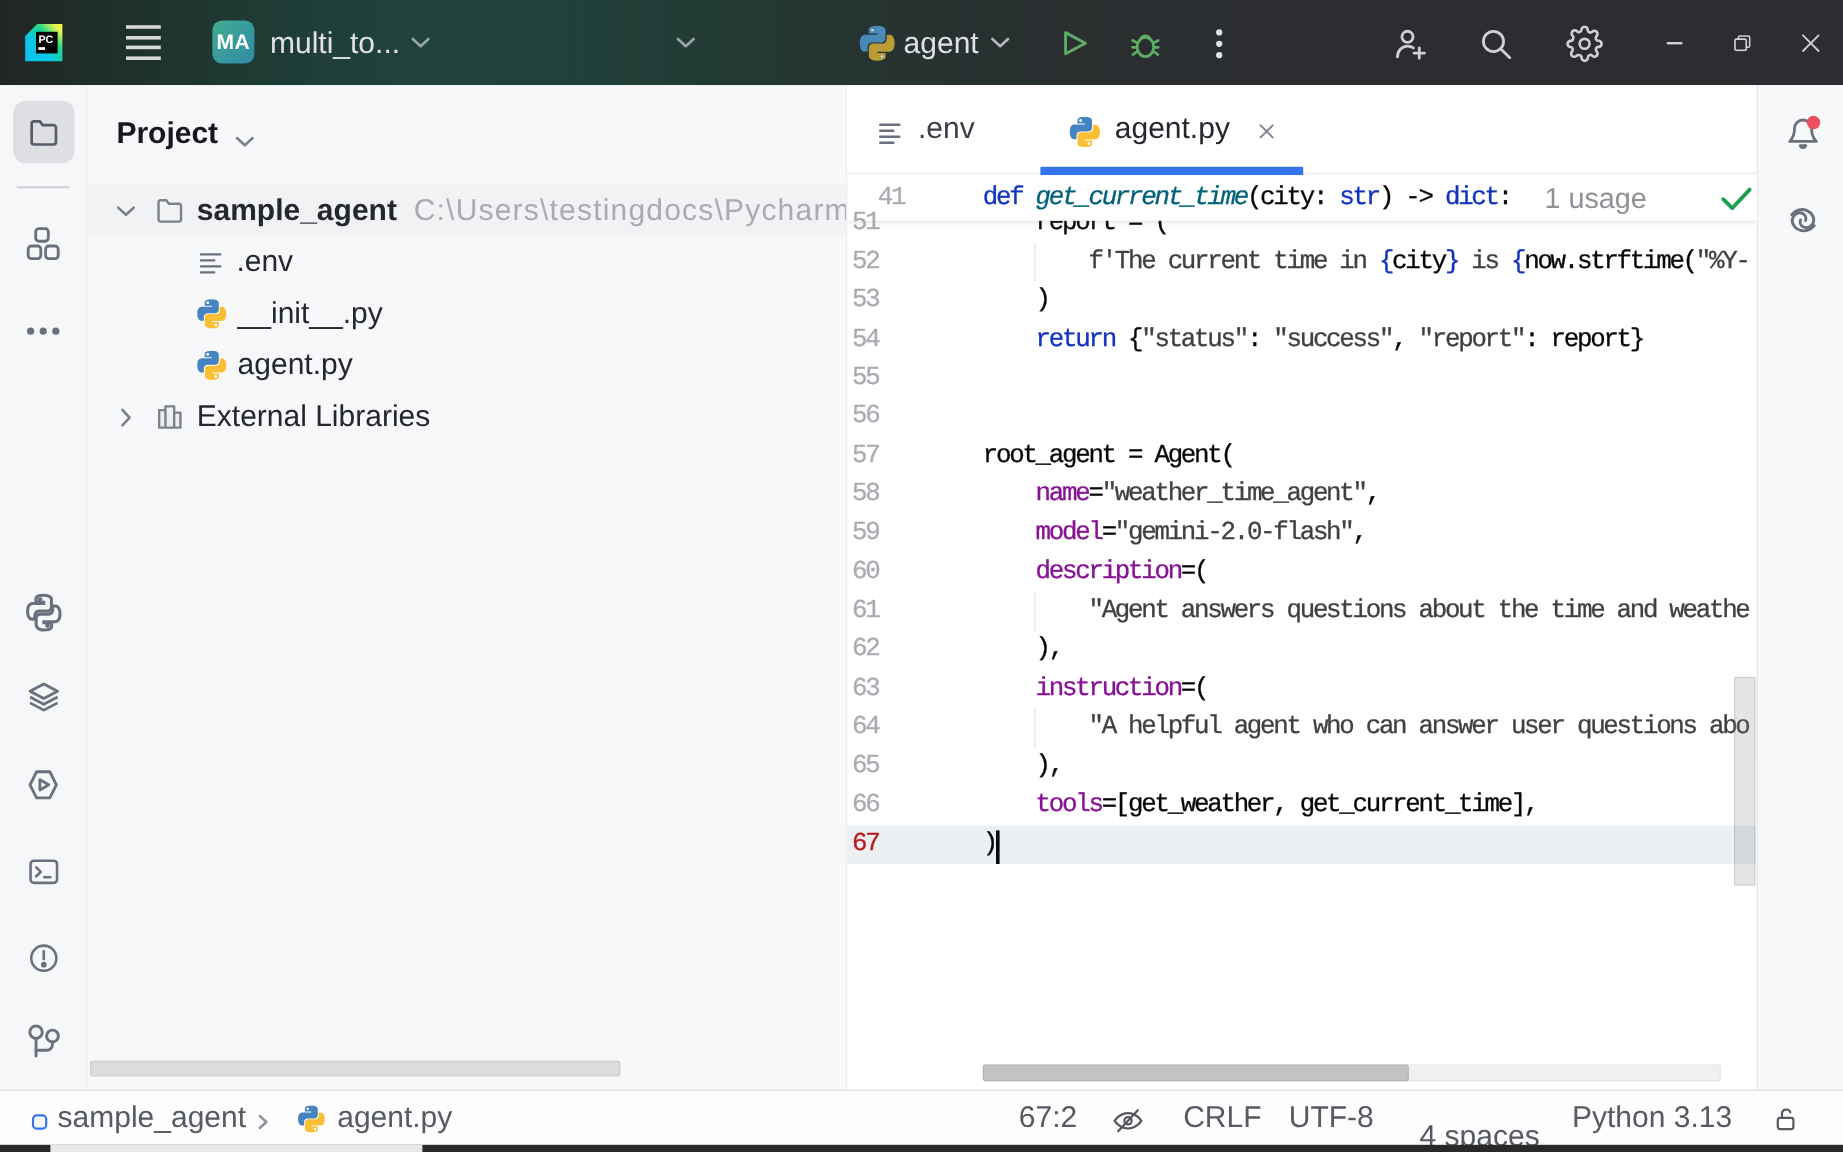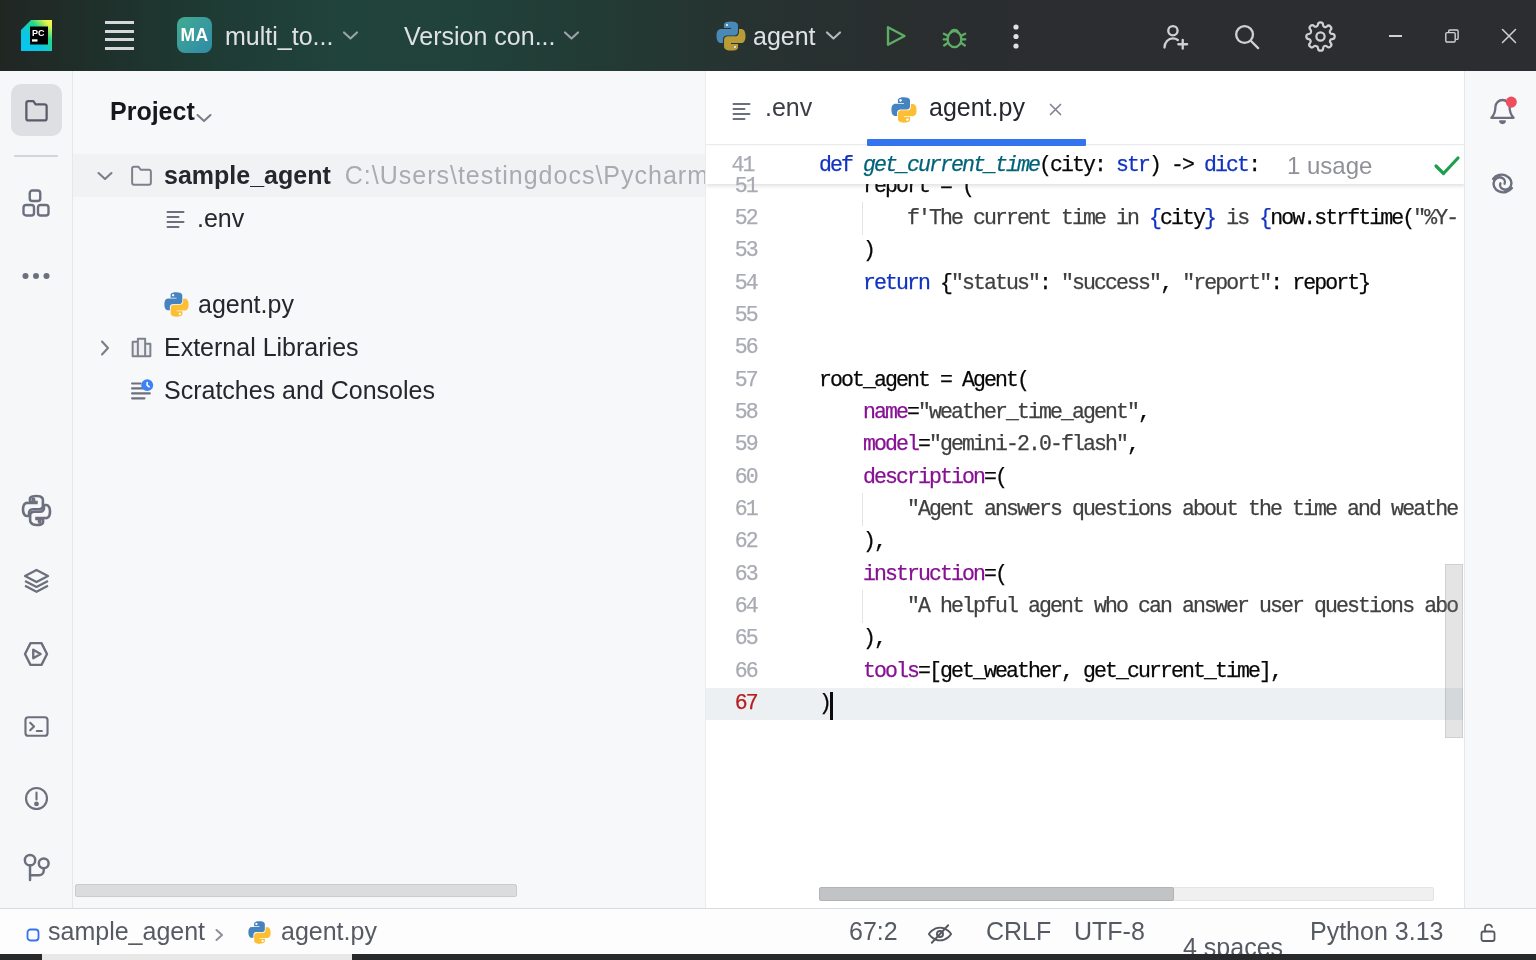--- a/index.html
+++ b/index.html
@@ -35,21 +35,21 @@
   
   #tabbar { position:absolute; left:0; top:0; width:759px; height:74px; background:#fff;
     border-bottom:1px solid #ebecf0; }
   .tabtxt { font-size:25px; color:#24272e; }
   #underline { position:absolute; left:161px; top:68px; width:219px; height:7px; background:#3574f0; border-radius:1px; }
   #sticky { position:absolute; left:0; top:75px; width:759px; height:38px; background:#fff;
     box-shadow:0 2px 4px rgba(110,110,120,0.22); z-index:5; }
   pre.code { font-family:"Liberation Mono", monospace; font-size:21.5px; letter-spacing:-1.9px; -webkit-text-stroke:0.25px;
     line-height:32.35px; color:#070707; }
   #codearea { position:absolute; left:113px; top:98.6px; z-index:1; }
-  #gutter { position:absolute; left:16px; top:98.6px; width:47.5px; text-align:center; color:#a9abb2; z-index:6; }
+  #gutter { position:absolute; left:4px; top:98.6px; width:47.5px; text-align:left; color:#a9abb2; z-index:6; }
   .kw { color:#1133c0; } .st { color:#404040; } .fn { color:#00627a;font-style:italic; } .pu { color:#871094; }
   .guide { position:absolute; width:1px; background:#e2e4e8; left:156px; z-index:0; }
   #caretline { position:absolute; left:0; top:616.5px; width:757px; height:32px; background:#ecf0f3; z-index:0; }
   #cursor { position:absolute; left:124px; top:620.5px; width:3px; height:28px; background:#0b0b0b; z-index:2; }
   #vscroll { position:absolute; left:739px; top:493px; width:18px; height:174px; background:rgba(130,133,138,0.22); box-shadow:inset 0 0 0 1px rgba(110,112,117,0.18); z-index:7; }
   #ehscroll { position:absolute; left:113px; top:816px; width:355px; height:14px; background:#c2c3c5; border:1px solid #b3b4b6; border-radius:2px; z-index:8; }
   #ehtrack { position:absolute; left:113px; top:816px; width:615px; height:14px; background:#f0f0f1; border:1px solid #e4e4e6; border-radius:2px; z-index:7; }
   #phscroll { position:absolute; left:2px; top:813px; width:442px; height:13px; background:#dbdcdd; border:1px solid #cbccce; border-radius:2px; }
 </style>
 </head>
@@ -78,21 +78,20 @@
     <div class="abs" style="left:105px;top:38px;width:29px;height:3px;background:#d5d7da"></div>
     <div class="abs" style="left:105px;top:46.5px;width:29px;height:3px;background:#d5d7da"></div>
 
     <div class="abs" style="left:177px;top:17px;width:35px;height:36px;border-radius:8px;
       background:linear-gradient(135deg,#42ab91 0%,#2f8aa8 100%);color:#fff;font-weight:bold;
       font-size:17.5px;text-align:center;line-height:36px;letter-spacing:0.5px">MA</div>
     <div class="tbtxt" style="left:225px">multi_to...</div>
     <svg class="abs" style="left:341px;top:29px" width="19" height="13" viewBox="0 0 19 13">
       <polyline points="3,3.5 9.5,9.5 16,3.5" fill="none" stroke="#9da2aa" stroke-width="2.2" stroke-linecap="round" stroke-linejoin="round"></polyline>
       </svg>
-    <div class="tbtxt" style="left:404px">Version con...</div>
     <svg class="abs" style="left:562px;top:29px" width="19" height="13" viewBox="0 0 19 13">
       <polyline points="3,3.5 9.5,9.5 16,3.5" fill="none" stroke="#9da2aa" stroke-width="2.2" stroke-linecap="round" stroke-linejoin="round"></polyline>
       </svg>
 
     <svg class="abs" style="left:716px;top:21px" width="30" height="30" viewBox="0 0 128 128">
       <path fill="#4889b8" d="M63.39 1.77c-31.4 0-29.44 13.62-29.44 13.62l.04 14.11h29.96v4.23H22.09S2 31.45 2 63.22c0 31.77 17.54 30.64 17.54 30.64h10.47V79.16s-.56-17.54 17.26-17.54h29.72s16.71.27 16.71-16.15V18.43S96.24 1.77 63.39 1.77zM46.87 11.26a5.39 5.39 0 110 10.78 5.39 5.39 0 010-10.78z"></path>
       <path fill="#b99b38" d="M64.61 126.23c31.4 0 29.44-13.62 29.44-13.62l-.04-14.11H64.05v-4.23h41.86S126 96.55 126 64.78c0-31.77-17.54-30.64-17.54-30.64H97.99v13.7s.56 17.54-17.26 17.54H51.01s-16.71-.27-16.71 16.15v27.16s-2.54 17.54 30.31 17.54zM81.13 116.74a5.39 5.39 0 110-10.78 5.39 5.39 0 010 10.78z"></path>
         <circle cx="46.9" cy="16.7" r="5.4" fill="#d7dce2"></circle>
         <circle cx="81.1" cy="111.3" r="5.4" fill="#d7dce2"></circle>
     </svg>
@@ -207,21 +206,21 @@
     <svg class="abs" style="left:21px;top:781px" width="31" height="31" viewBox="0 0 24 24">
       <g fill="none" stroke="#6c707e" stroke-width="1.9" stroke-linecap="round" stroke-linejoin="round">
         <circle cx="7" cy="6.3" r="4"></circle>
           <circle cx="17.6" cy="8.8" r="3.8"></circle>
         <path d="M7 10.3V21.7"></path>
           <path d="M17.6 12.6v1.7a3.7 3.7 0 01-3.7 3.7H7"></path>
         </g>
       </svg>
   </div>
   <div id="project">
-    <div class="abs" style="left:37px;top:26px;font-size:25px;font-weight:bold;color:#16181d">Project</div>
+    <div class="abs" style="left:24px;top:26px;font-size:25px;font-weight:bold;color:#16181d">Project</div>
     <svg class="abs" style="left:122px;top:41px" width="18" height="12" viewBox="0 0 18 12">
       <polyline points="2.5,3 9,9 15.5,3" fill="none" stroke="#7a7e8a" stroke-width="2.1" stroke-linecap="round" stroke-linejoin="round"></polyline>
       </svg>
     <div class="abs" style="left:0;top:83px;width:632px;height:43px;background:#f1f2f4"></div>
 
     <div class="trow" style="top:83px">
       <svg style="margin-left:23px" width="18" height="12" viewBox="0 0 18 12">
         <polyline points="2.5,3 9,9 15.5,3" fill="none" stroke="#7a7e8a" stroke-width="2.1" stroke-linecap="round" stroke-linejoin="round"></polyline>
         </svg>
       <svg style="margin-left:15px" width="25" height="25" viewBox="0 0 24 24">
@@ -233,20 +232,29 @@
 
     <div class="trow" style="top:126px">
       <svg style="margin-left:91px" width="24" height="24" viewBox="0 0 24 24">
         <g stroke="#6c707e" stroke-width="2" stroke-linecap="round">
           <path d="M3.5 5h16M3.5 10h11M3.5 15h16M3.5 20h11"></path>
           </g>
         </svg>
       <span style="margin-left:9px">.env</span>
     </div>
 
+    <div class="trow" style="top:169px">
+      <svg style="margin-left:91px" width="25" height="25" viewBox="0 0 128 128">
+        <path fill="#4584c0" d="M63.39 1.77c-31.4 0-29.44 13.62-29.44 13.62l.04 14.11h29.96v4.23H22.09S2 31.45 2 63.22c0 31.77 17.54 30.64 17.54 30.64h10.47V79.16s-.56-17.54 17.26-17.54h29.72s16.71.27 16.71-16.15V18.43S96.24 1.77 63.39 1.77zM46.87 11.26a5.39 5.39 0 110 10.78 5.39 5.39 0 010-10.78z"></path>
+        <path fill="#fcbf33" d="M64.61 126.23c31.4 0 29.44-13.62 29.44-13.62l-.04-14.11H64.05v-4.23h41.86S126 96.55 126 64.78c0-31.77-17.54-30.64-17.54-30.64H97.99v13.7s.56 17.54-17.26 17.54H51.01s-16.71-.27-16.71 16.15v27.16s-2.54 17.54 30.31 17.54zM81.13 116.74a5.39 5.39 0 110-10.78 5.39 5.39 0 010 10.78z"></path>
+          <circle cx="46.9" cy="16.7" r="5.4" fill="#fff"></circle>
+          <circle cx="81.1" cy="111.3" r="5.4" fill="#fff"></circle>
+        </svg>
+      <span style="margin-left:9px">__init__.py</span>
+    </div>
 
     <div class="trow" style="top:212px">
       <svg style="margin-left:91px" width="25" height="25" viewBox="0 0 128 128">
         <path fill="#4584c0" d="M63.39 1.77c-31.4 0-29.44 13.62-29.44 13.62l.04 14.11h29.96v4.23H22.09S2 31.45 2 63.22c0 31.77 17.54 30.64 17.54 30.64h10.47V79.16s-.56-17.54 17.26-17.54h29.72s16.71.27 16.71-16.15V18.43S96.24 1.77 63.39 1.77zM46.87 11.26a5.39 5.39 0 110 10.78 5.39 5.39 0 010-10.78z"></path>
         <path fill="#fcbf33" d="M64.61 126.23c31.4 0 29.44-13.62 29.44-13.62l-.04-14.11H64.05v-4.23h41.86S126 96.55 126 64.78c0-31.77-17.54-30.64-17.54-30.64H97.99v13.7s.56 17.54-17.26 17.54H51.01s-16.71-.27-16.71 16.15v27.16s-2.54 17.54 30.31 17.54zM81.13 116.74a5.39 5.39 0 110-10.78 5.39 5.39 0 010 10.78z"></path>
           <circle cx="46.9" cy="16.7" r="5.4" fill="#fff"></circle>
           <circle cx="81.1" cy="111.3" r="5.4" fill="#fff"></circle>
         </svg>
       <span style="margin-left:9px">agent.py</span>
     </div>
@@ -256,32 +264,20 @@
         <polyline points="2.5,3 9,9 15.5,3" fill="none" stroke="#7a7e8a" stroke-width="2.1" stroke-linecap="round" stroke-linejoin="round"></polyline>
         </svg>
       <svg style="margin-left:15px" width="25" height="25" viewBox="0 0 24 24">
         <g fill="#edeff2" stroke="#7d818c" stroke-width="1.9" stroke-linejoin="round">
           <path d="M3.5 20.5V6.5h5v14zM8.5 20.5V3.5h7v17zM15.5 20.5V8.5h5v12z"></path>
           </g>
         </svg>
       <span style="margin-left:10px">External Libraries</span>
     </div>
 
-    <div class="trow" style="top:298px">
-      <svg style="margin-left:56px" width="26" height="26" viewBox="0 0 24 24">
-        <g stroke="#6c707e" stroke-width="1.9" stroke-linecap="round">
-          <path d="M2.8 5h8M2.8 9.6h9.5M2.8 14.2h16.4M2.8 18.8h11.5"></path>
-          </g>
-        <circle cx="16.8" cy="6.6" r="5.5" fill="#3b82f7"></circle>
-        <g stroke="#fff" stroke-width="1.5" stroke-linecap="round" fill="none">
-          <path d="M16.8 4.2v2.6l1.8 1.3"></path>
-          </g>
-        </svg>
-      <span style="margin-left:9px">Scratches and Consoles</span>
-    </div>
     <div id="phscroll"></div>
   </div>
   <div id="editor">
     <div id="caretline"></div>
     <div class="guide" style="top:131.2px;height:33px"></div>
     <div class="guide" style="top:422.3px;height:33px"></div>
     <div class="guide" style="top:519.4px;height:33px"></div>
     <div id="tabbar">
       <svg class="abs" style="left:24px;top:28px" width="24" height="24" viewBox="0 0 24 24">
         <g stroke="#6c707e" stroke-width="2" stroke-linecap="round">

